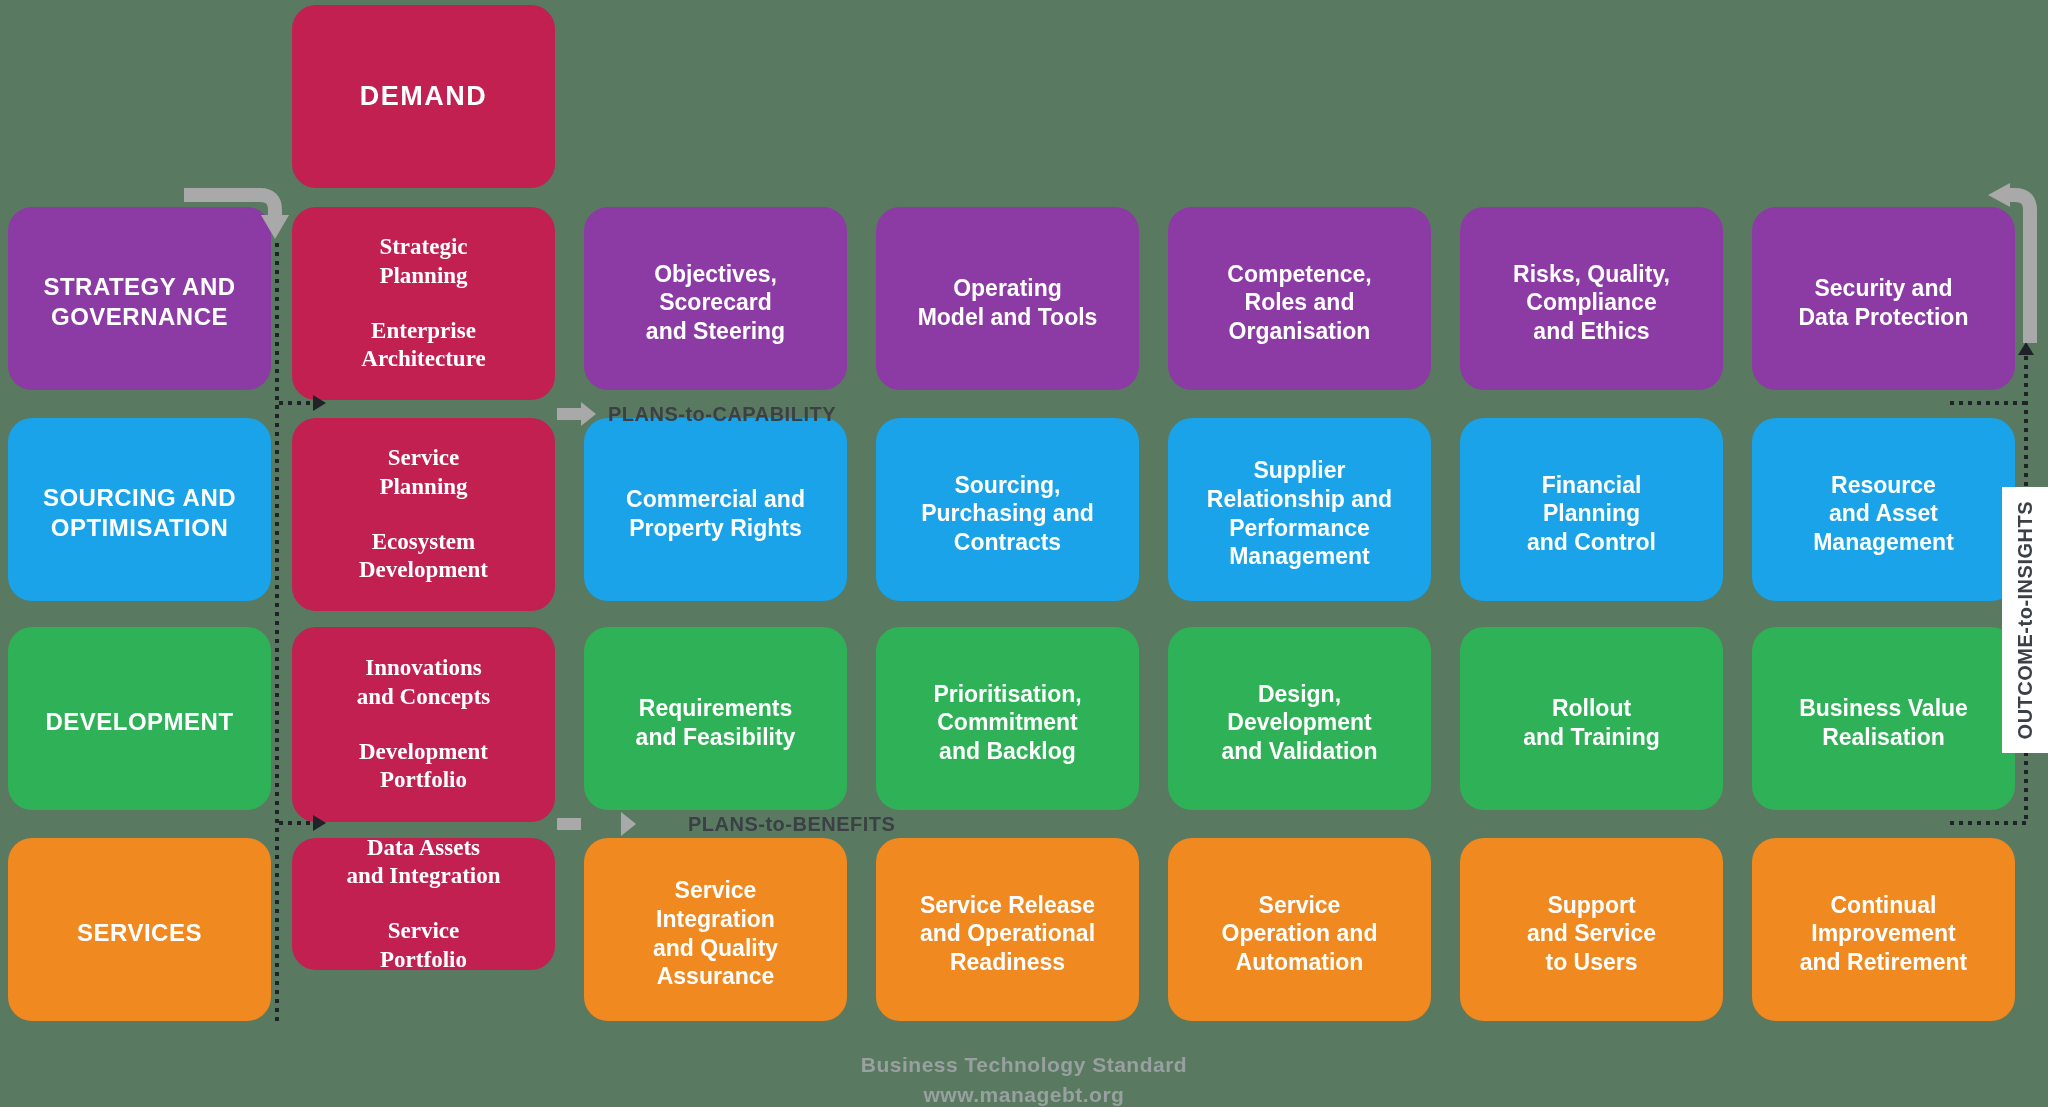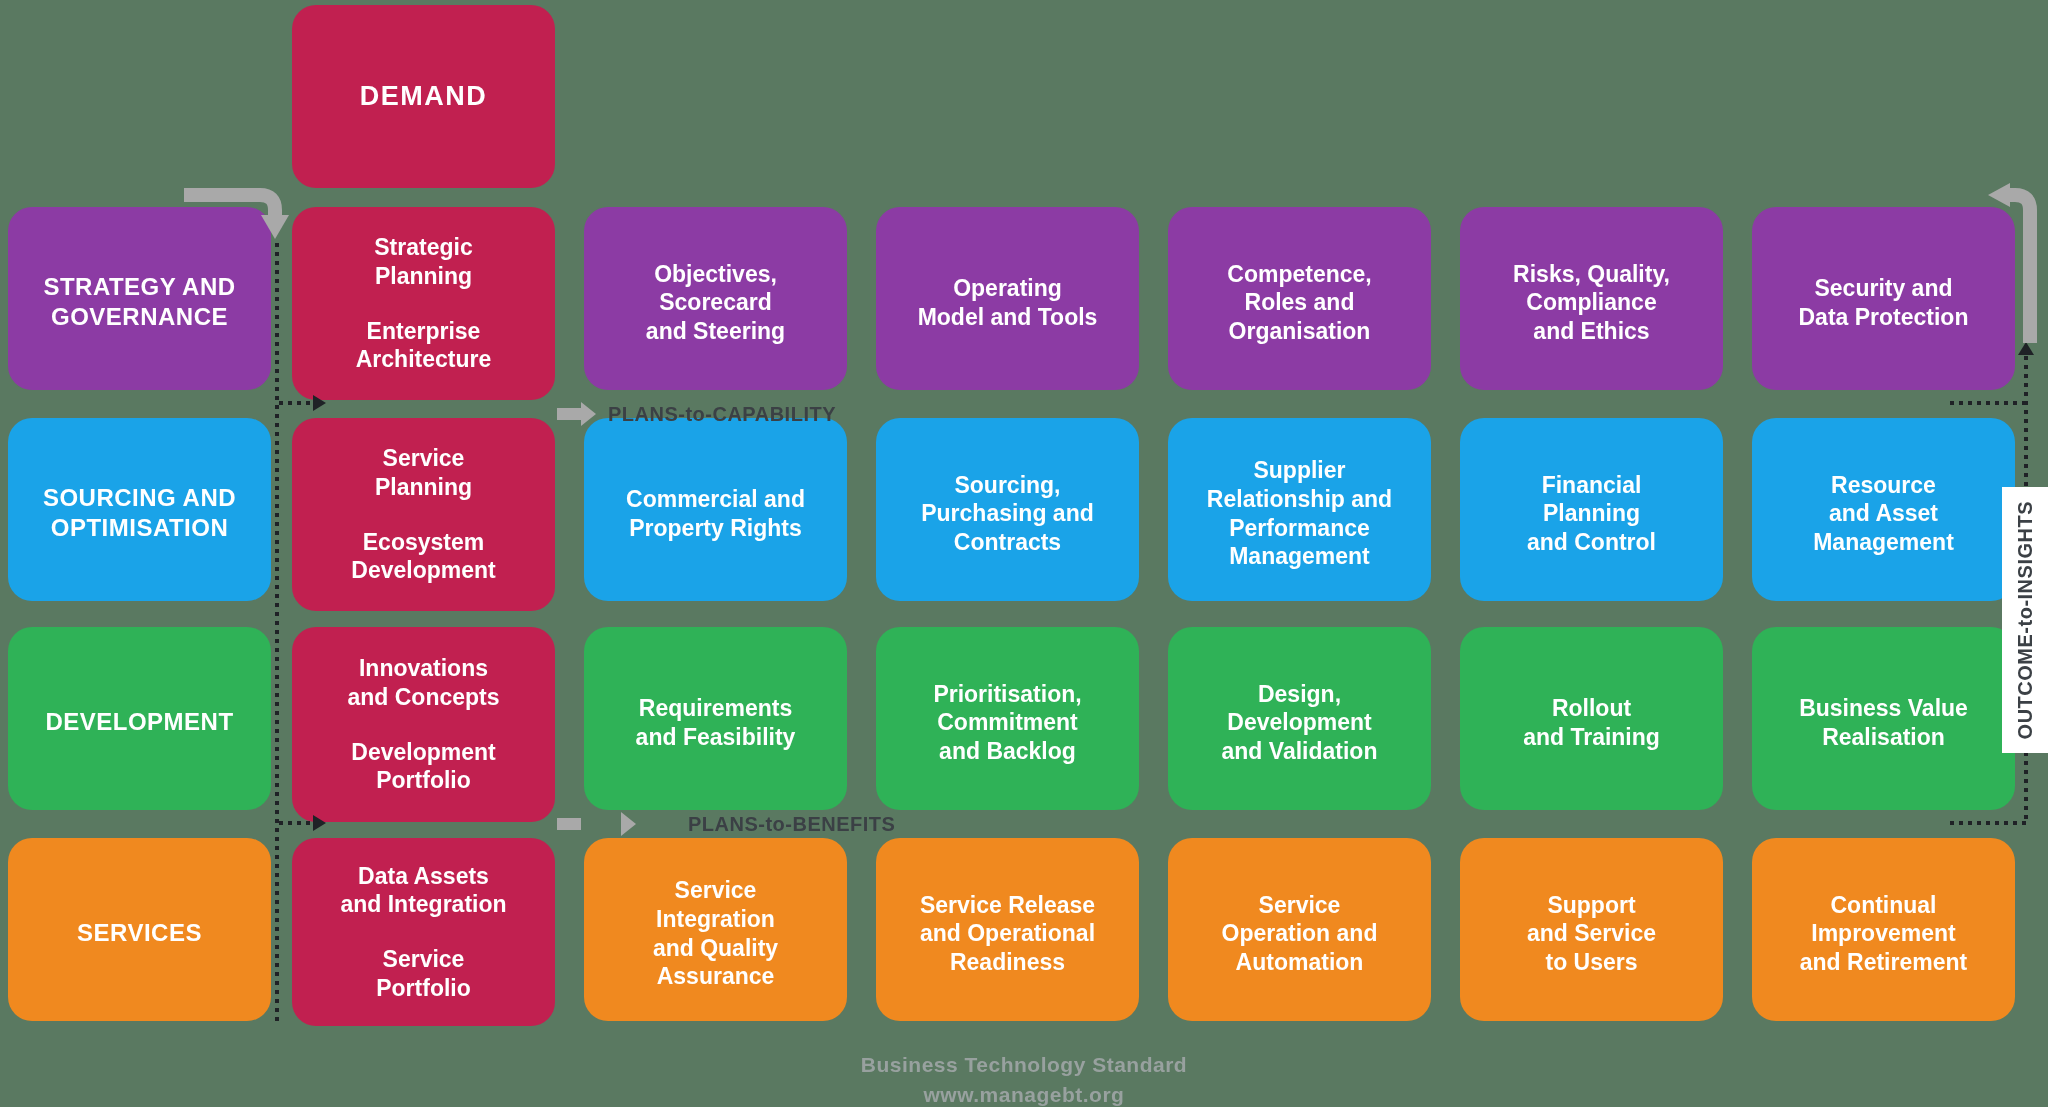--- a/index.html
+++ b/index.html
@@ -15,21 +15,21 @@
     color:#ffffff;text-align:center;padding:28px 14px;box-sizing:border-box;
   }
   .box .box-text{white-space:pre-line;line-height:1.24;}
   .c-purple{background:var(--purple,#8C3BA4);}
   .c-blue{background:var(--blue,#1AA3E8);}
   .c-green{background:var(--green,#2FB257);}
   .c-orange{background:var(--orange,#F0891F);}
   .c-crimson{background:var(--crimson,#C12050);}
   .row-label{font-size:24px;letter-spacing:0.5px;padding-bottom:22px;}
   .cell{font-size:23px;padding-bottom:20px;}
-  .core{font-size:23px;}
+  .core{font-size:23px;font-family:Liberation Serif, serif;}
   .core .divider{width:190px;height:5px;background:#ffffff;margin:13px 0;border-radius:2px;}
   .demand{font-size:27px;letter-spacing:1.5px;}
 
   
   .col0{left:8px;}.col1{left:292px;}.col2{left:584px;}.col3{left:876px;}
   .col4{left:1168px;}.col5{left:1460px;}.col6{left:1752px;}
   
   .rowD{top:5px;}.row1{top:207px;}.row2{top:418px;}.row3{top:627px;}.row4{top:838px;}
 
   
@@ -170,21 +170,21 @@
 and Training</span>
     </div>
   <div class="box c-green cell col6 row3">
       <span class="box-text">Business Value
 Realisation</span>
     </div>
 
   <div class="box c-orange row-label col0 row4">
     <span class="box-text">SERVICES</span>
   </div>
-  <div class="box c-crimson core col1 row4" style="height:188px;">
+  <div class="box c-crimson core col1 row4" style="height:132px;">
     <span class="box-text">Data Assets
 and Integration</span>
     <div class="divider"></div>
     <span class="box-text">Service
 Portfolio</span>
   </div>
   <div class="box c-orange cell col2 row4">
       <span class="box-text">Service
 Integration
 and Quality

